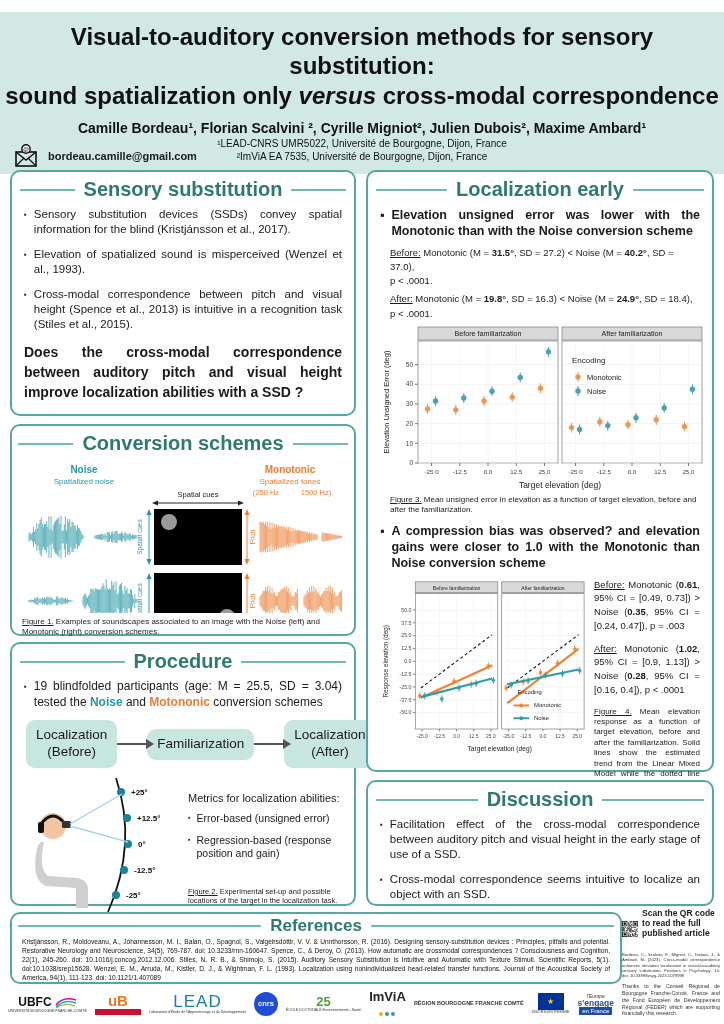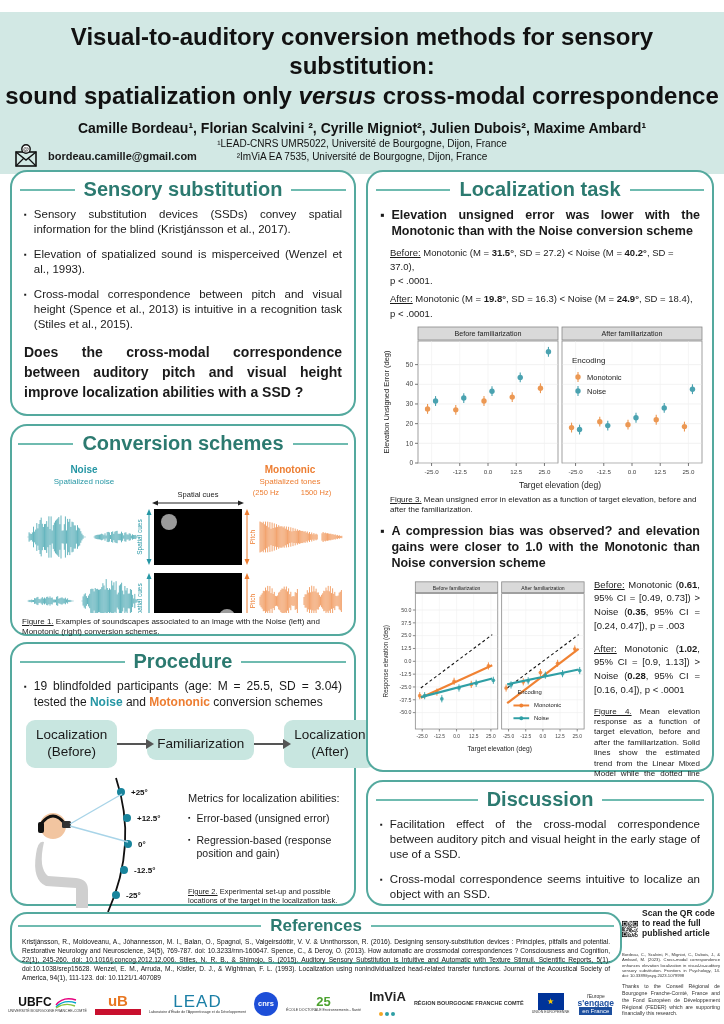--- a/index.html
+++ b/index.html
@@ -5,21 +5,21 @@
   html,body{margin:0;padding:0;background:#fff;font-family:"Liberation Sans",sans-serif;}
   .poster{position:relative;width:724px;height:1024px;background:#fff;overflow:hidden;color:#1a1a1a;}
   
   .header{position:absolute;left:0;top:12px;width:724px;height:162px;background:#d2e8e4;}
   .title{margin-top:10px;text-align:center;font-size:24px;font-weight:bold;color:#111;line-height:1.22;}
   .authors{text-align:center;font-size:14px;font-weight:bold;margin-top:10px;color:#111;}
   .affil{text-align:center;font-size:10px;margin-top:2px;color:#111;}
   .email-row{position:absolute;left:14px;bottom:6px;display:flex;align-items:center;gap:6px;}
   .email-text{font-size:11px;font-weight:bold;}
   
-  .box{position:absolute;background:#fff;border:2px solid #54a99e;border-radius:17px;padding:6px 12px;box-sizing:border-box;}
+  .box{position:absolute;background:#fff;border:2px solid #54a99e;border-radius:10px;padding:6px 12px;box-sizing:border-box;}
   .sec-head{display:flex;align-items:center;gap:9px;color:#2c7a70;font-weight:bold;font-size:20px;margin:0 -4px 6px -4px;}
   .sec-head::before,.sec-head::after{content:"";flex:1;height:2px;background:#6fbbb0;}
   .bullet{display:flex;gap:7px;font-size:11.5px;text-align:justify;line-height:1.3;margin-bottom:10px;}
   .bullet .m{font-size:8px;line-height:1.9;}
   .q{font-weight:bold;font-size:14px;text-align:justify;line-height:1.45;margin-top:2px;}
   .teal{color:#2596a4;font-weight:bold;}
   .orange{color:#ed7d31;font-weight:bold;}
   .cap{font-size:8px;line-height:1.25;color:#222;text-align:left;}
   .cap-lead{text-decoration:underline;}
   
@@ -196,21 +196,21 @@
         <div class="metric">
             <span class="m" style="font-size:7px;line-height:1.8;">▪</span>
             <span>Regression-based (response position and gain)</span>
           </div>
         <div class="cap" style="margin-top:26px;font-size:7.5px;"><span class="cap-lead">Figure 2.</span><span> Experimental set-up and possible locations of the target in the localization task.</span></div>
       </div>
     </div>
   </div>
 
   <div class="box" style="left:366px;top:170px;width:348px;height:602px;">
-    <div class="sec-head">Localization task</div>
+    <div class="sec-head">Localization early</div>
     <div class="bbullet">
         <span class="m">▪</span>
         <span>Elevation unsigned error was lower with the Monotonic than with the Noise conversion scheme</span>
       </div>
     <div class="stats"><span class="lead">Before:</span><span> Monotonic (M = </span><b>31.5°</b><span>, SD = 27.2) &lt; Noise (M = </span><b>40.2°</b><span>, SD = 37.0),</span><span class="pv">p &lt; .0001.</span></div>
     <div class="stats"><span class="lead">After:</span><span> Monotonic (M = </span><b>19.8°</b><span>, SD = 16.3) &lt; Noise (M = </span><b>24.9°</b><span>, SD = 18.4),</span><span class="pv">p &lt; .0001.</span></div>
     <svg id="fig3-svg" width="326" height="168" viewBox="0 0 326 168" style="display:block;margin:0 auto;">
         <rect x="38" y="16" width="140" height="122" fill="#fff" stroke="#888" stroke-width="0.8"></rect>
         <line x1="38.5" y1="138" x2="177.5" y2="138" stroke="#ededed" stroke-width="0.7"></line>
         <line x1="38.5" y1="118.3225806451613" x2="177.5" y2="118.3225806451613" stroke="#ededed" stroke-width="0.7"></line>
@@ -469,21 +469,21 @@
     <div class="bullet">
         <span class="m">▪</span>
         <span>Facilitation effect of the cross-modal correspondence between auditory pitch and visual height in the early stage of use of a SSD.</span>
       </div>
     <div class="bullet">
         <span class="m">▪</span>
         <span>Cross-modal correspondence seems intuitive to localize an object with an SSD.</span>
       </div>
   </div>
 
-  <div class="box" style="left:10px;top:912px;width:612px;height:52px;padding:2px 10px;">
+  <div class="box" style="left:10px;top:912px;width:612px;height:72px;padding:2px 10px;">
     <div class="sec-head" style="font-size:17px;margin-bottom:2px;">References</div>
     <div class="refs-text">Kristjánsson, R., Moldoveanu, A., Jóhannesson, M. I., Balan, O., Spagnol, S., Valgeirsdóttir, V. V. &amp; Unnthorsson, R. (2016). Designing sensory-substitution devices : Principles, pitfalls and potential. Restorative Neurology and Neuroscience, 34(5), 769-787. doi: 10.3233/rnn-160647. Spence, C., &amp; Deroy, O. (2013). How automatic are crossmodal correspondences ? Consciousness and Cognition, 22(1), 245-260. doi: 10.1016/j.concog.2012.12.006. Stiles, N. R. B., &amp; Shimojo, S. (2015). Auditory Sensory Substitution is Intuitive and Automatic with Texture Stimuli. Scientific Reports, 5(1). doi:10.1038/srep15628. Wenzel, E. M., Arruda, M., Kistler, D. J., &amp; Wightman, F. L. (1993). Localization using nonindividualized head-related transfer functions. Journal of the Acoustical Society of America, 94(1), 111-123. doi: 10.1121/1.407089</div>
   </div>
 
   <div class="qrblock">
     <div class="qrtop">
       <svg id="qr-svg" width="42" height="42" viewBox="0 0 55 55">
           <rect x="0" y="0" width="55" height="55" fill="#fff"></rect>
           <rect x="26.19047619047619" y="0" width="2.619047619047619" height="2.619047619047619" fill="#000"></rect>
           <rect x="28.80952380952381" y="0" width="2.619047619047619" height="2.619047619047619" fill="#000"></rect>

